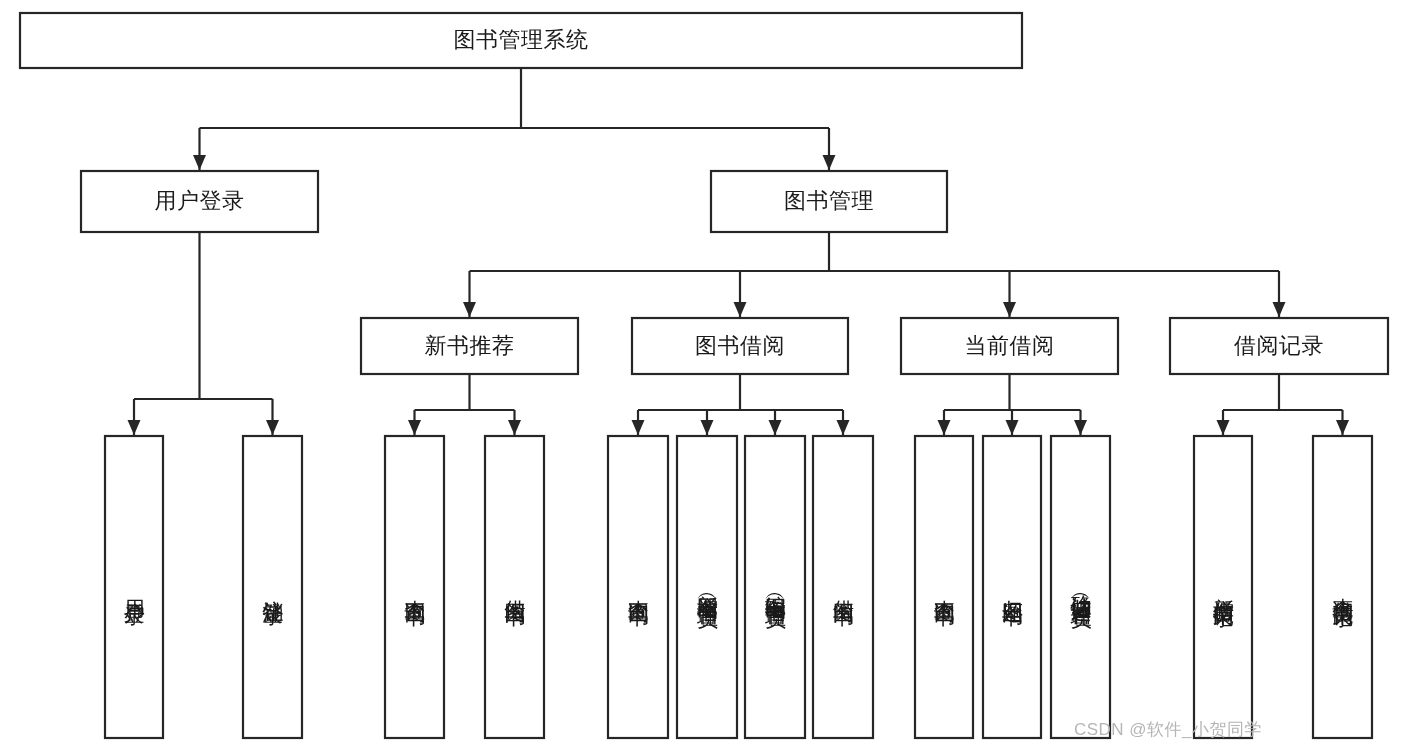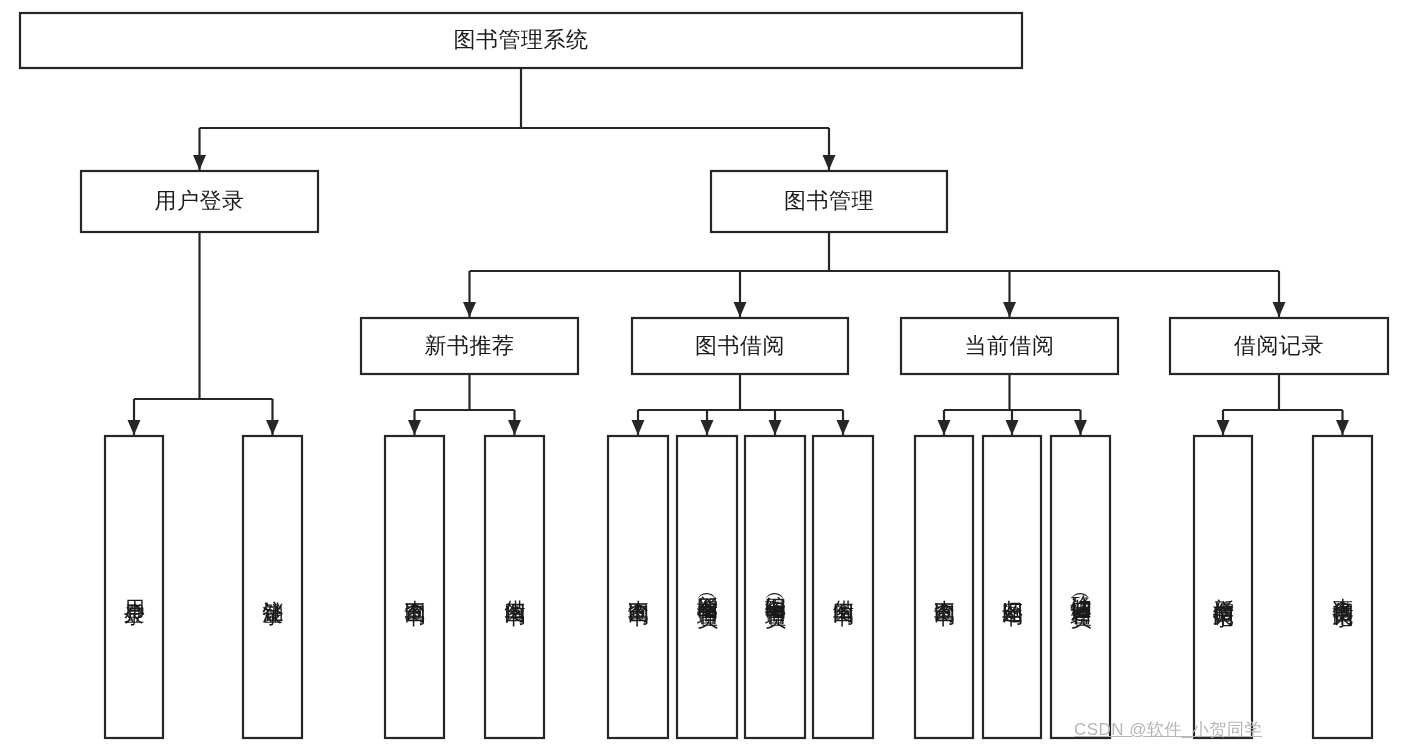--- a/index.html
+++ b/index.html
@@ -75,21 +75,20 @@
     position: absolute;
     right: 10px;
     bottom: 6px;
     font-family: "Liberation Sans", "DejaVu Sans", sans-serif;
     font-size: 17px;
     color: #b5b5b5;
     letter-spacing: 0.5px;
     white-space: nowrap;
     pointer-events: none;
     user-select: none;
-    text-decoration: underline;
   }
 </style>
 </head>
 <body>
 
 <div id="diagram-root">
 
   <svg id="flowchart" viewBox="0 0 1405 747">
 
     <g id="connector-layer">

